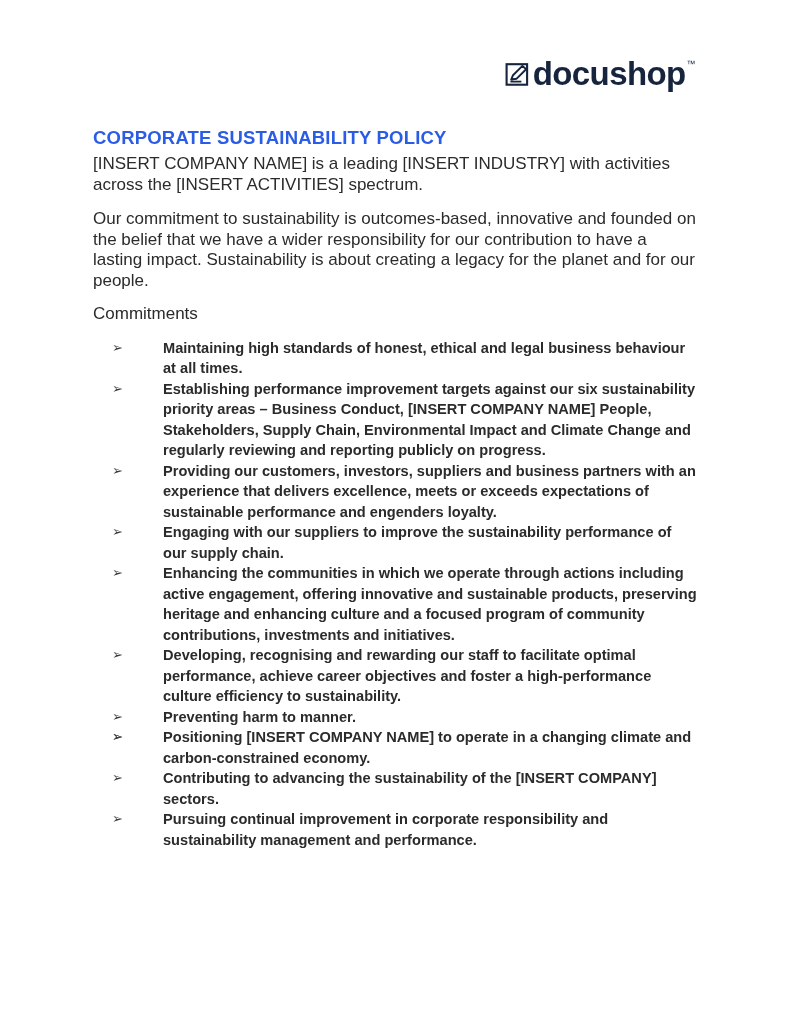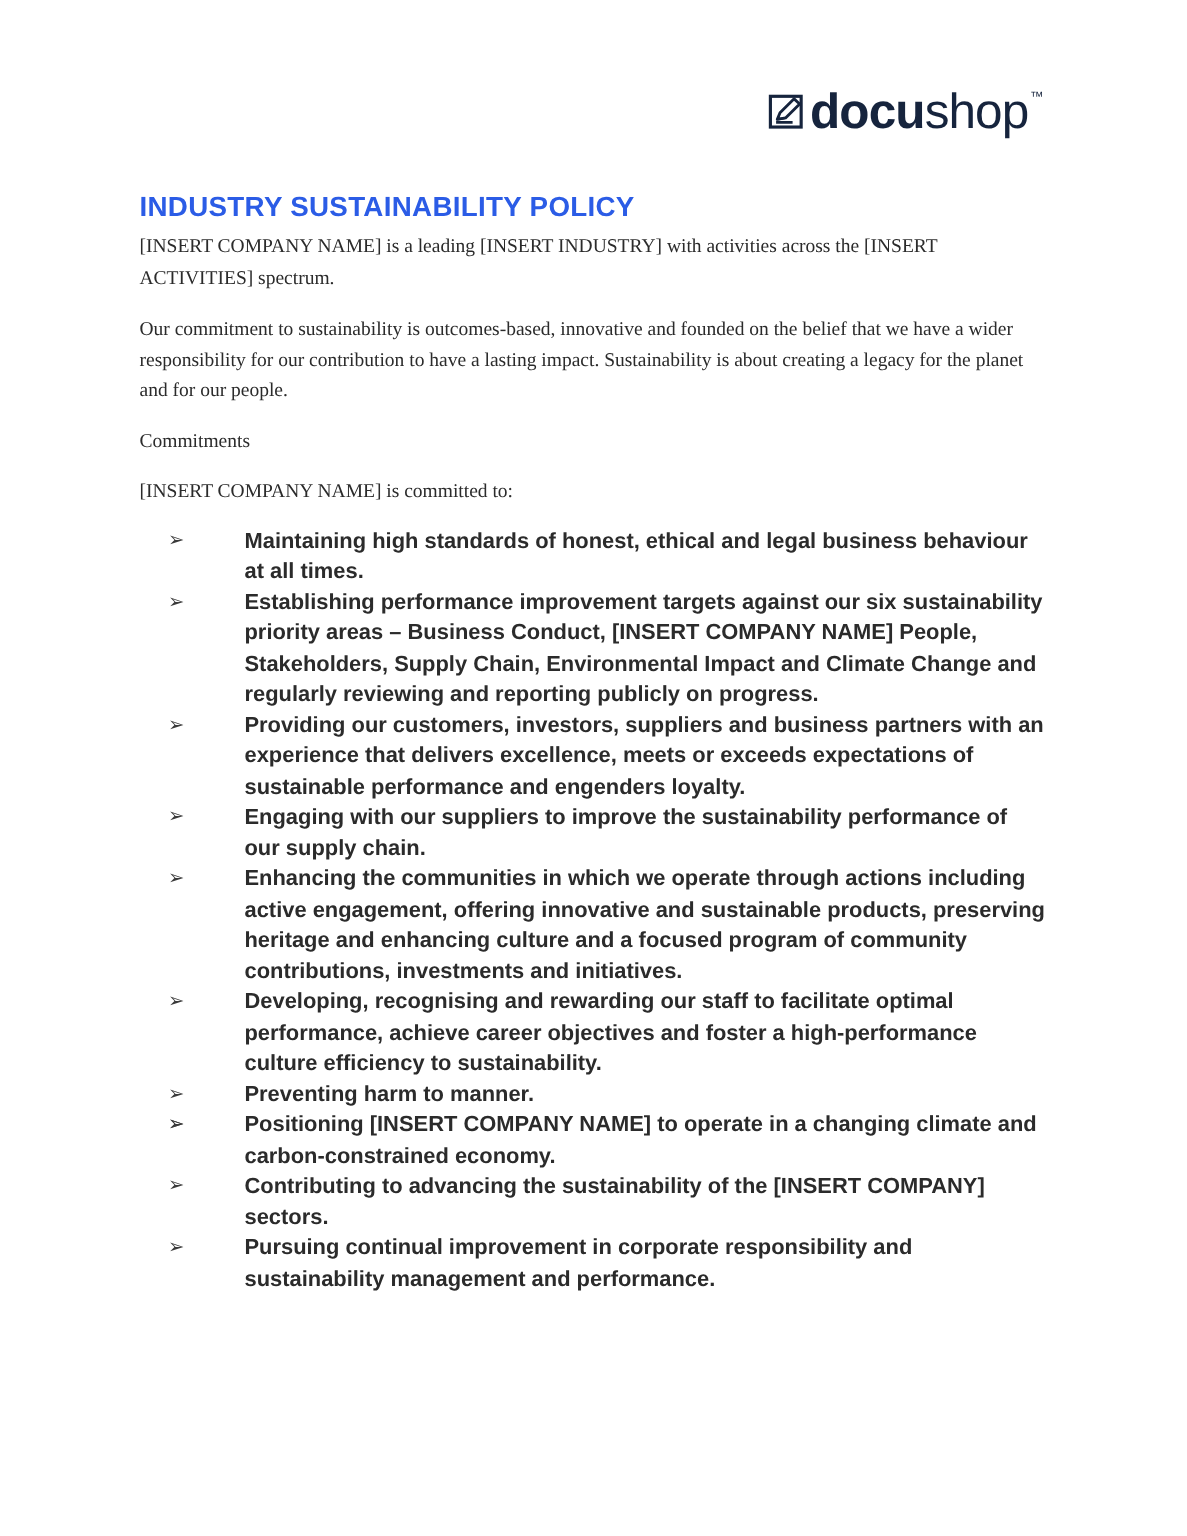--- a/index.html
+++ b/index.html
@@ -50,21 +50,21 @@
     letter-spacing: -0.6px;
     color: #16243d;
     line-height: 34px;
     display: flex;
     align-items: flex-start;
   }
   .logo-docu {
     font-weight: bold;
   }
   .logo-shop {
-    font-weight: 400;
+    font-weight: 700;
   }
   .logo-tm {
     font-size: 9px;
     line-height: 9px;
     margin-top: 3px;
     margin-left: 1px;
     font-weight: 400;
   }
 
   
@@ -77,24 +77,23 @@
   .doc-title {
     color: #2B5CE6;
     font-size: 18.5px;
     font-weight: bold;
     letter-spacing: 0.2px;
     margin: 0 0 5px 0;
     line-height: 22px;
   }
   p.para {
     margin: 0 0 13px 0;
-    font-size: 13px;
+    font-size: 17px;
     line-height: 20.5px;
     color: #2b2b2b;
-    font-family: Liberation Serif, serif;
   }
   p.para.tight {
     margin-bottom: 13px;
   }
   p.para.lead {
     margin-bottom: 14px;
   }
 
   
   .bullets {
@@ -142,27 +141,26 @@
       <span class="logo-text">
         <span class="logo-docu">docu</span>
           <span class="logo-shop">shop</span>
           <span class="logo-tm">™</span>
       </span>
     </div>
   </div>
 
   <div class="doc">
 
-    <h1 class="doc-title">INDUSTRY SUSTAINABILITY POLICY</h1>
+    <h1 class="doc-title">CORPORATE SUSTAINABILITY POLICY</h1>
 
     <p class="para lead">[INSERT COMPANY NAME] is a leading [INSERT INDUSTRY] with activities across the [INSERT ACTIVITIES] spectrum.</p>
     <p class="para">Our commitment to sustainability is outcomes-based, innovative and founded on the belief that we have a wider responsibility for our contribution to have a lasting impact. Sustainability is about creating a legacy for the planet and for our people.</p>
 
     <p class="para tight">Commitments</p>
-    <p class="para tight">[INSERT COMPANY NAME] is committed to:</p>
 
     <ul class="bullets">
       <li class="bullet">
         <span class="bullet-marker">➢</span>
         <span class="bullet-text">Maintaining high standards of honest, ethical and legal business behaviour at all times.</span>
       </li>
       <li class="bullet">
         <span class="bullet-marker">➢</span>
         <span class="bullet-text">Establishing performance improvement targets against our six sustainability priority areas – Business Conduct, [INSERT COMPANY NAME] People, Stakeholders, Supply Chain, Environmental Impact and Climate Change and regularly reviewing and reporting publicly on progress.</span>
       </li>

